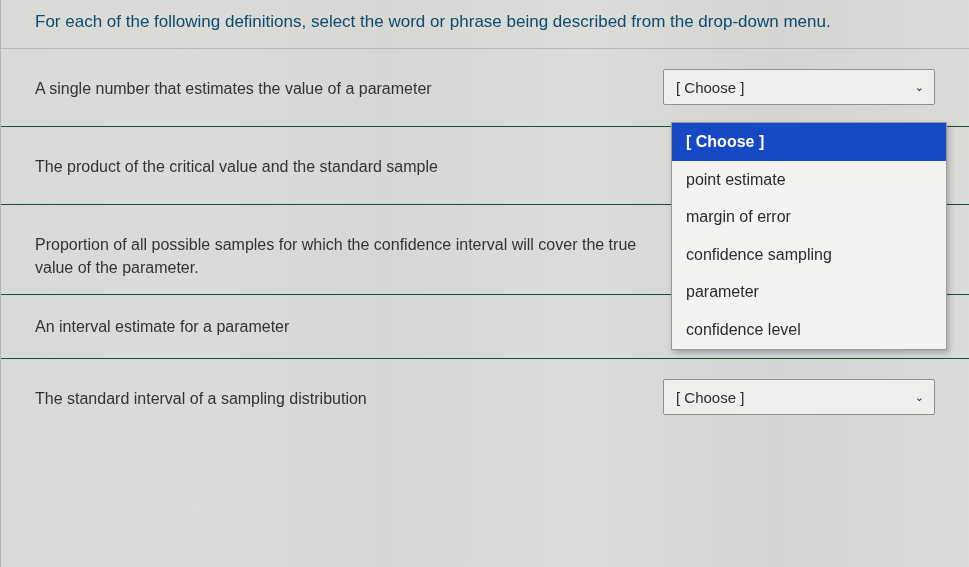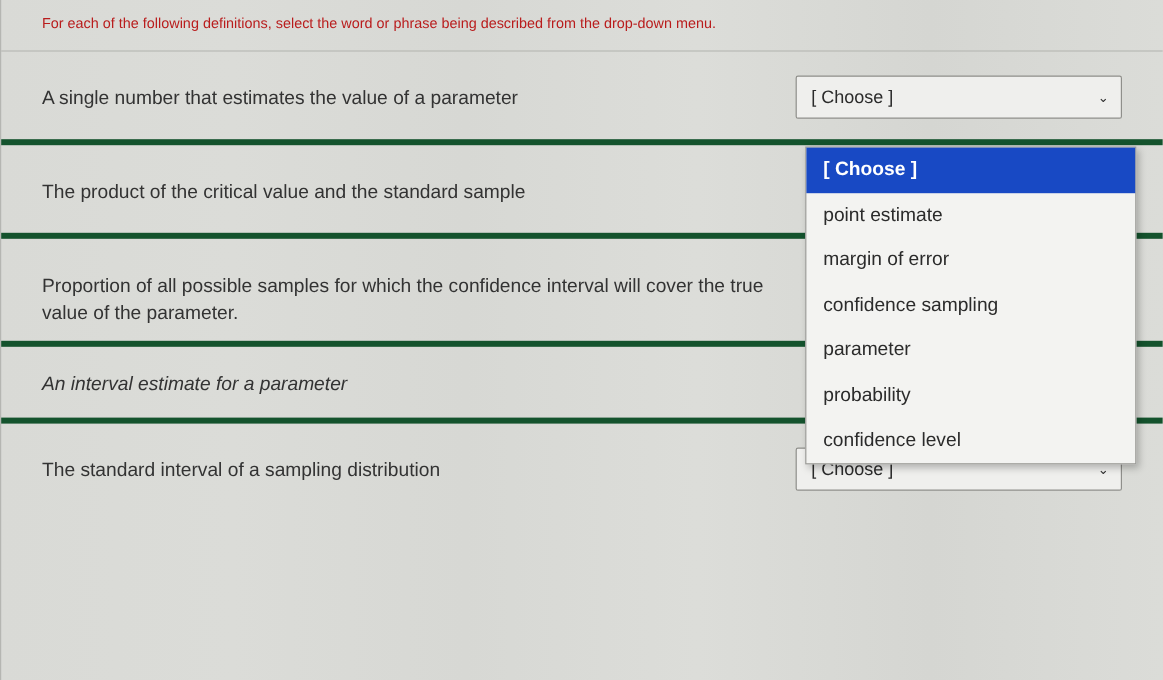--- a/index.html
+++ b/index.html
@@ -13,30 +13,30 @@
   position: relative;
   color: #2b2b2b;
 }
 .container {
   padding: 0;
   width: 100%;
   height: 100%;
   border-left: 1px solid #b5b6b2;
 }
 .instructions {
-  font-size: 12px;
+  font-size: 17px;
   padding: 12px 16px 16px 34px;
-  color: #b91c1c;
+  color: #0c4a6e;
   border-bottom: 1px solid #b8b9b5;
 }
 .row {
   display: flex;
   align-items: flex-start;
   padding: 0 16px 0 34px;
-  border-bottom: 5px solid #14532d;
+  border-bottom: 1px solid #14532d;
   min-height: 78px;
 }
 .row.tall { min-height: 90px; }
 .row.short { min-height: 60px; }
 .prompt {
   flex: 1 1 auto;
   font-size: 16px;
   color: #333;
   padding-top: 28px;
   padding-right: 10px;
@@ -109,21 +109,21 @@
     <div class="prompt">The product of the critical value and the standard sample</div>
     <div class="control-col"></div>
   </div>
 
   <div class="row tall">
     <div class="prompt">Proportion of all possible samples for which the confidence interval will cover the true value of the parameter.</div>
     <div class="control-col"></div>
   </div>
 
   <div class="row short" style="min-height:64px;">
-    <div class="prompt" style="padding-top:20px;font-style:italic;">An interval estimate for a parameter</div>
+    <div class="prompt" style="padding-top:20px;">An interval estimate for a parameter</div>
     <div class="control-col"></div>
   </div>
 
 
   <div class="row" style="border-bottom:none; min-height:70px;">
     <div class="prompt">The standard interval of a sampling distribution</div>
     <div class="control-col">
       <div class="select-box">
         <span>[ Choose ]</span>
         <span class="chev">⌄</span>
@@ -132,15 +132,14 @@
   </div>
 
 </div>
 
 <div class="dropdown-panel">
   <div class="dd-item selected">[ Choose ]</div>
   <div class="dd-item">point estimate</div>
   <div class="dd-item">margin of error</div>
   <div class="dd-item">confidence sampling</div>
   <div class="dd-item">parameter</div>
-  <div class="dd-item">probability</div>
   <div class="dd-item">confidence level</div>
 </div>
 
 </body></html>

